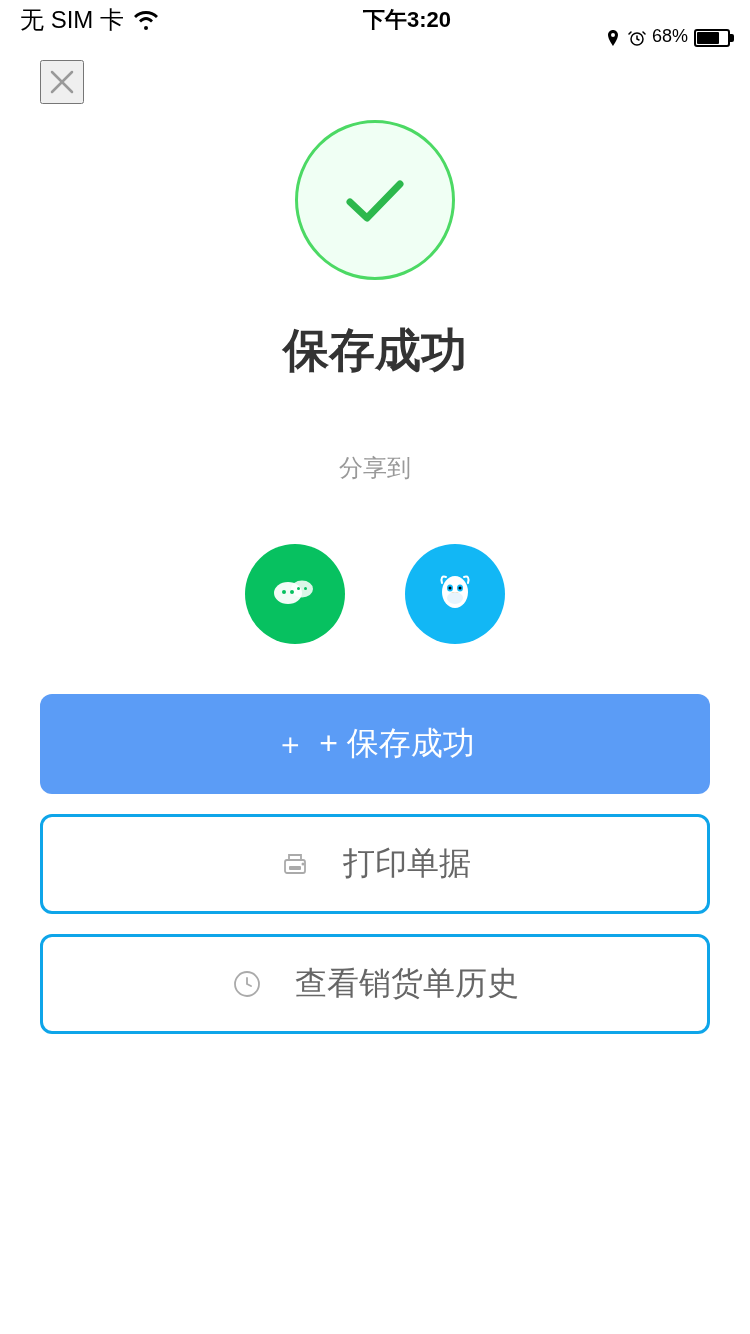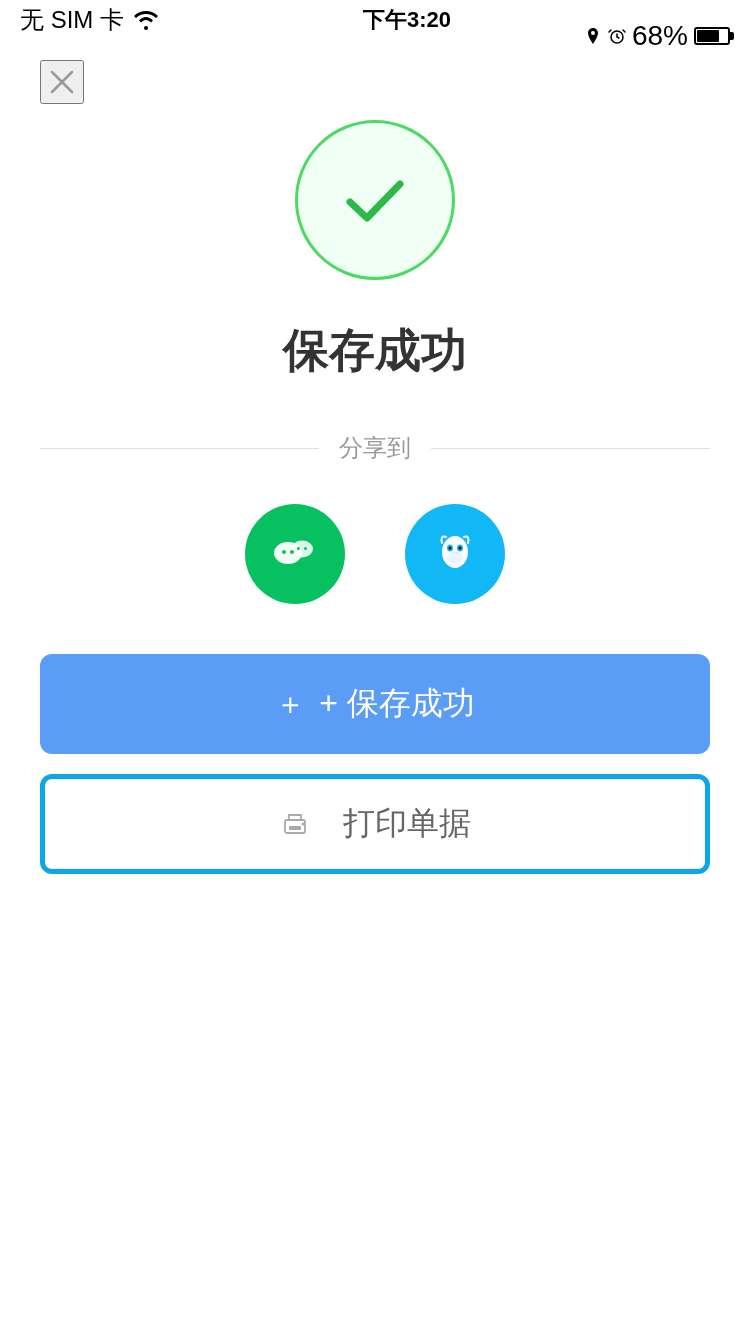--- a/index.html
+++ b/index.html
@@ -35,23 +35,23 @@
       font-size: 22px;
       font-weight: 700;
       color: #000;
       position: absolute;
       left: 50%;
       transform: translateX(-50%);
       margin-left: 32px;
     }
     .status-right {
       display: flex;
-      align-items: center;
+      align-items: flex-end;
       gap: 6px;
-      font-size: 28px;
+      font-size: 18px;
       color: #000;
       margin-top: 32px;
     }
     .battery {
       width: 36px;
       height: 18px;
       border: 2px solid #000;
       border-radius: 3px;
       position: relative;
       display: inline-block;
@@ -137,20 +137,21 @@
       flex-direction: column;
       align-items: center;
       margin-bottom: 40px;
     }
     .divider-row {
       width: 100%;
       display: flex;
       align-items: center;
       gap: 20px;
       margin-bottom: 40px;
+      flex-direction: column;
     }
     .divider-line {
       flex: 1;
       height: 1px;
       background: #e0e0e0;
     }
     .divider-label {
       font-size: 24px;
       color: #999;
       white-space: nowrap;
@@ -199,21 +200,21 @@
       cursor: pointer;
       border: none;
     }
     .btn-primary {
       background: #5b9cf6;
       color: #fff;
     }
     .btn-secondary {
       background: #fff;
       color: #666;
-      border: 5px solid #0ea5e9;
+      border: 3px solid #0ea5e9;
       gap: 32px;
     }
     .btn-icon {
       font-size: 30px;
     }
   </style>
 </head>
 <body>
 
 <div class="status-bar">
@@ -309,15 +310,22 @@
     </button>
     <button class="btn btn-secondary">
       <svg width="32" height="32" viewBox="0 0 32 32" fill="none">
         <rect x="6" y="12" width="20" height="13" rx="2" stroke="#aaa" stroke-width="1.8" fill="none"></rect>
         <path d="M10 12V7h12v5" stroke="#aaa" stroke-width="1.8" fill="none"></path>
         <rect x="10" y="18" width="12" height="4" rx="1" fill="#aaa"></rect>
         <circle cx="24" cy="16" r="1.5" fill="#aaa"></circle>
       </svg>
       <span>打印单据</span>
     </button>
+    <button class="btn btn-secondary">
+      <svg width="32" height="32" viewBox="0 0 32 32" fill="none">
+        <circle cx="16" cy="16" r="12" stroke="#aaa" stroke-width="1.8" fill="none"></circle>
+        <path d="M16 10v6l4 2" stroke="#aaa" stroke-width="1.8" stroke-linecap="round" fill="none"></path>
+      </svg>
+      <span>查看销货单历史</span>
+    </button>
   </div>
 
 </div>
 
 </body></html>

